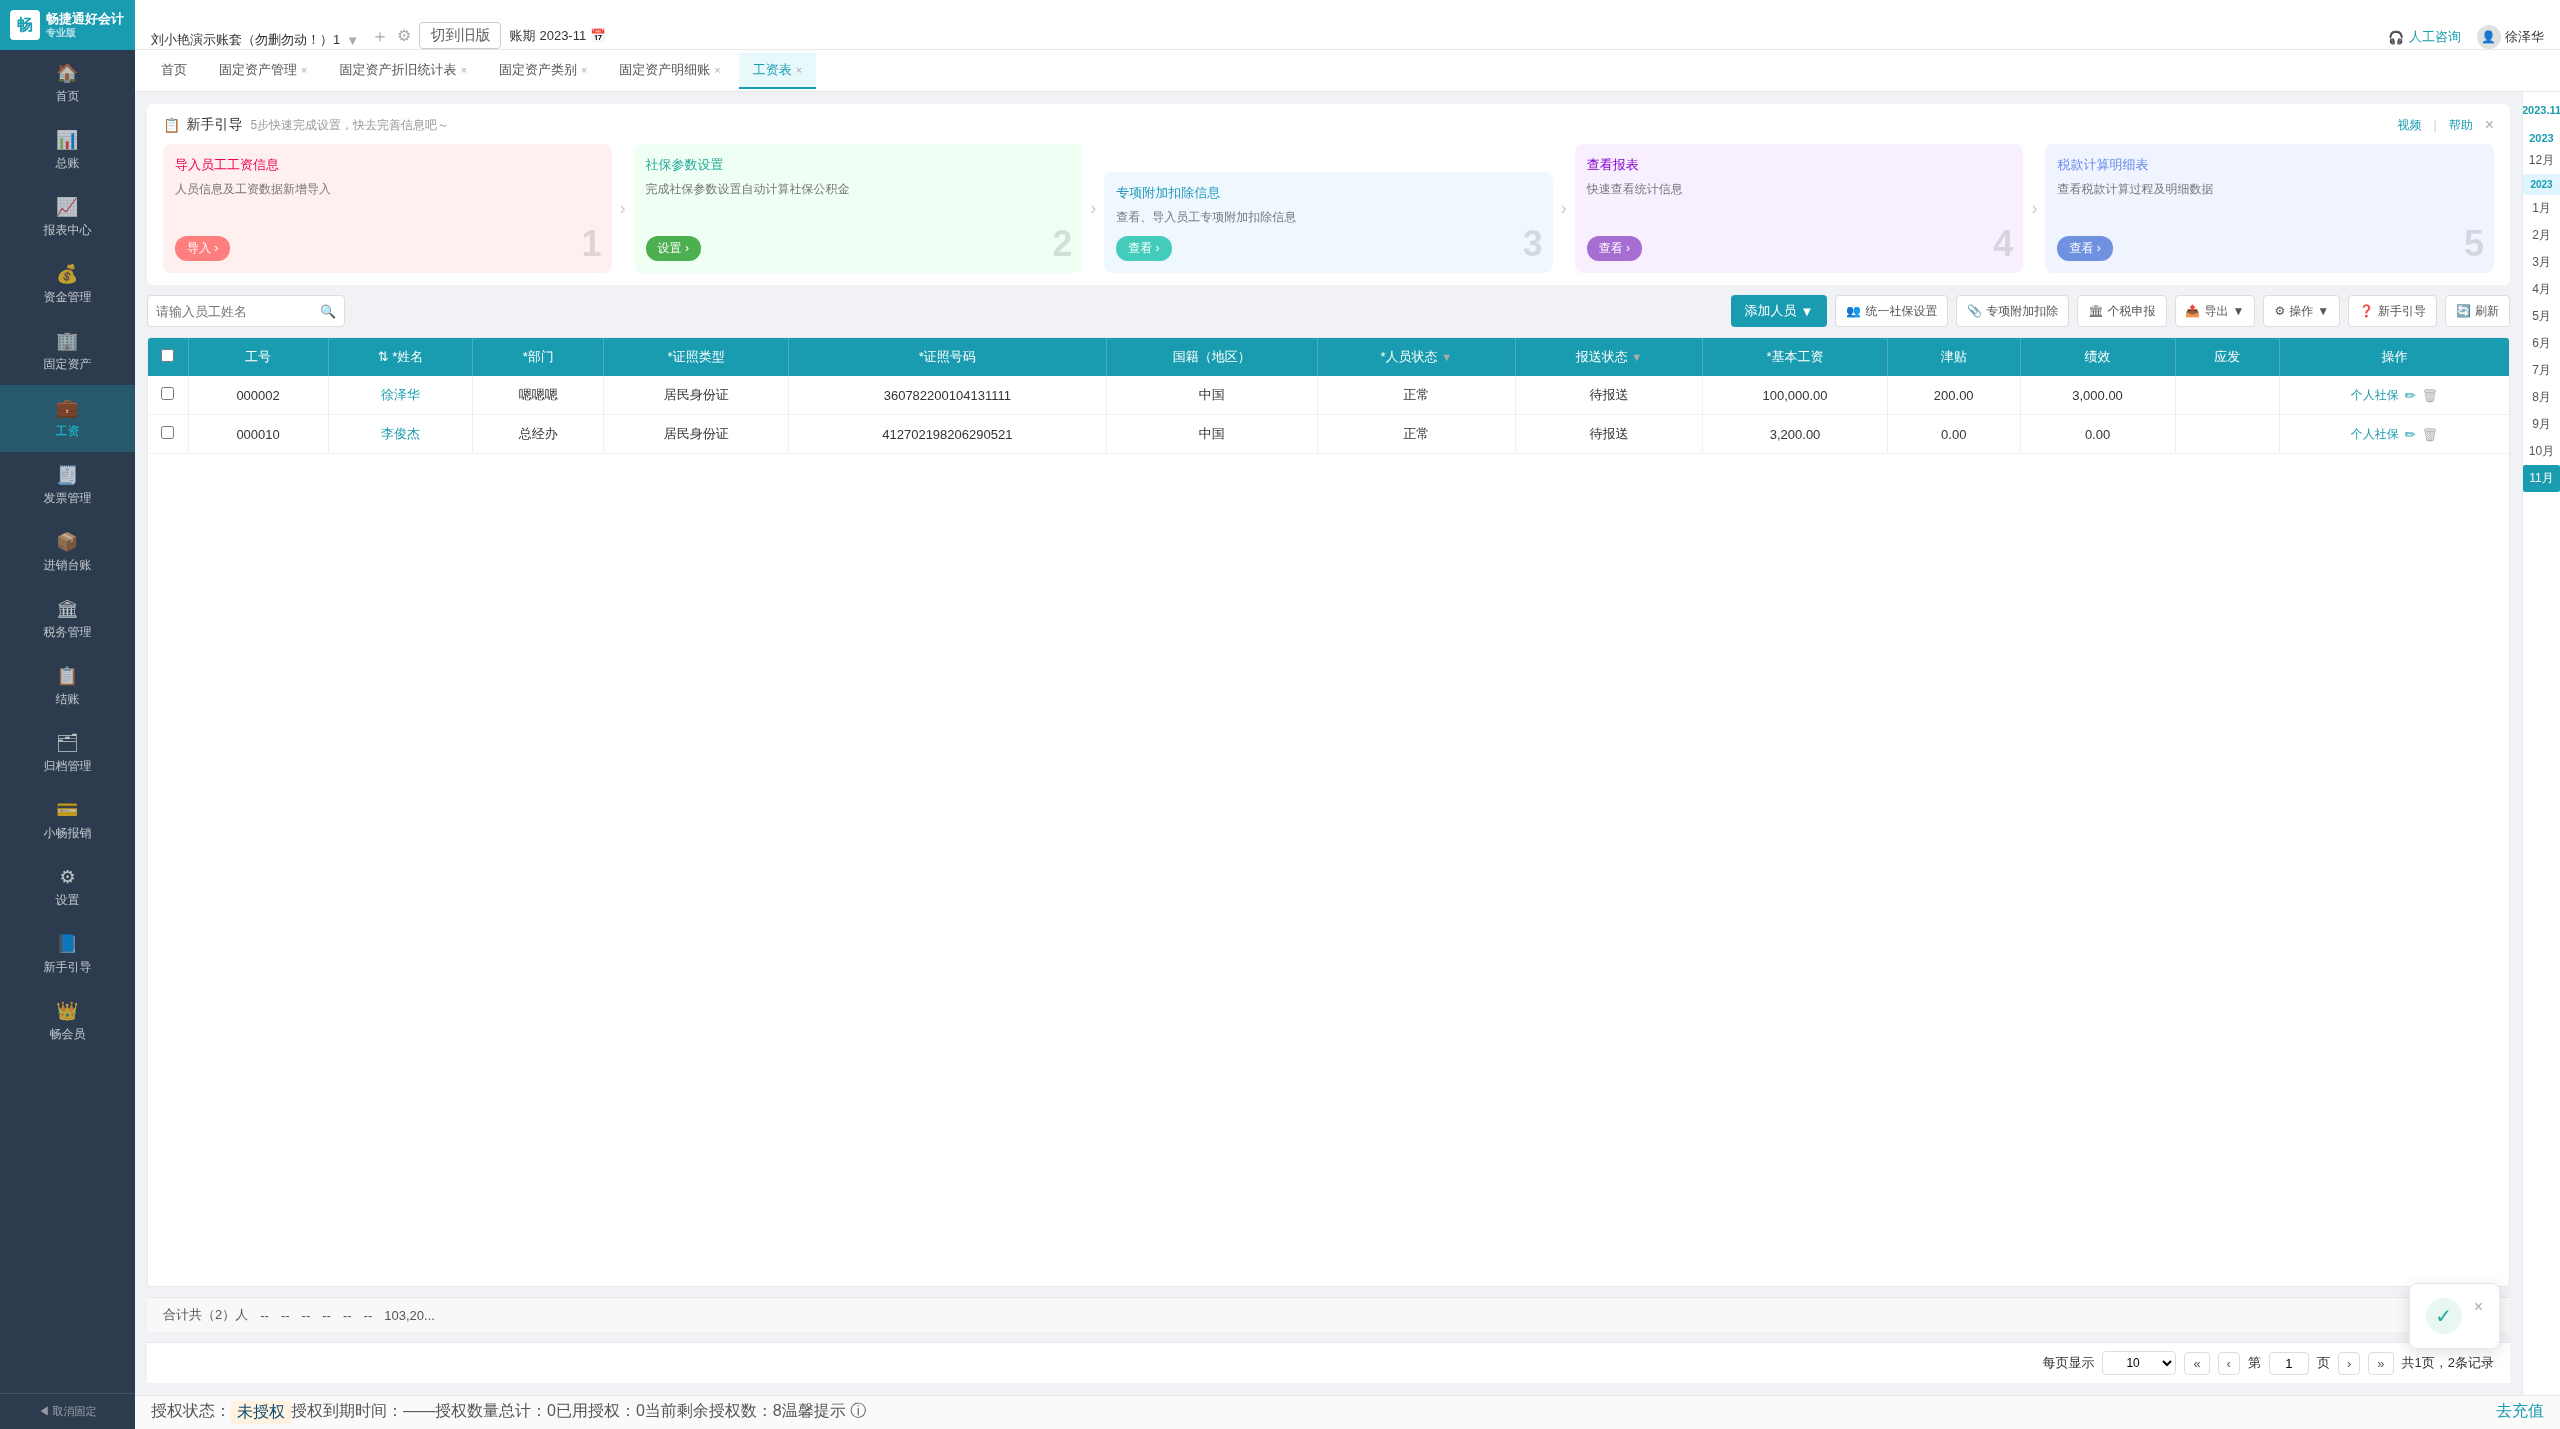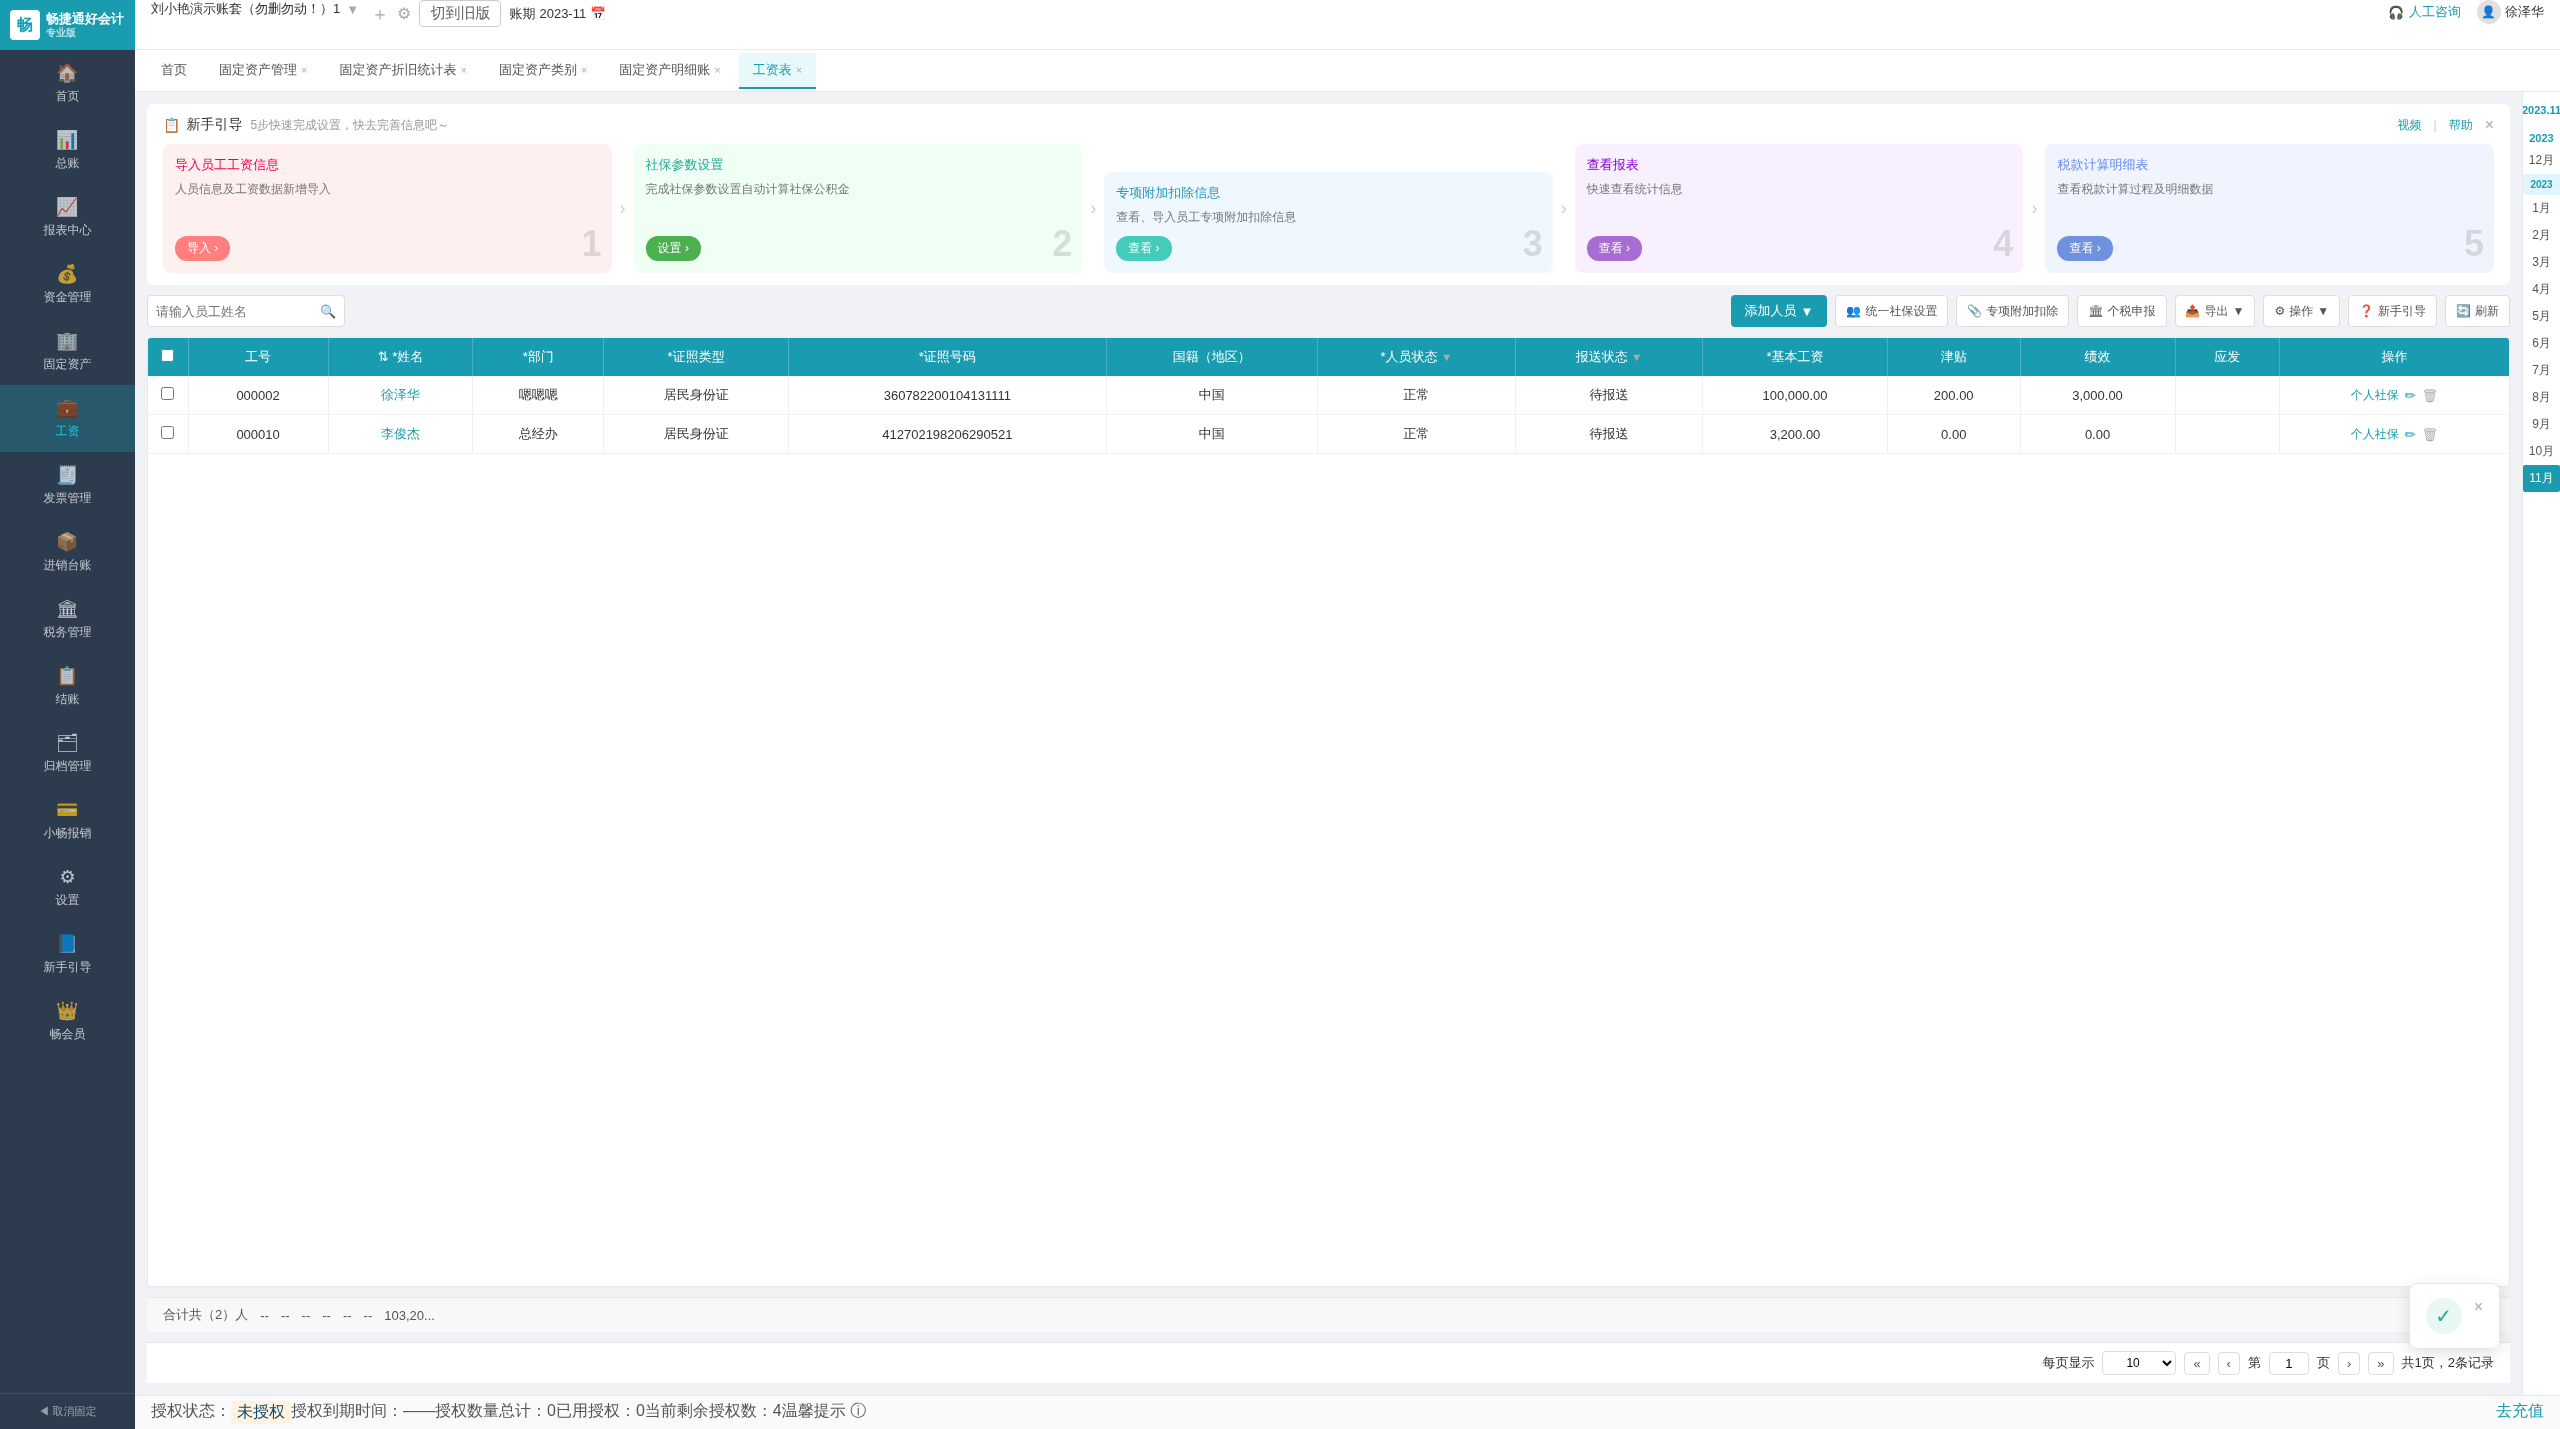--- a/index.html
+++ b/index.html
@@ -61,21 +61,21 @@
       display: flex;
       flex-direction: column;
       overflow: hidden;
     }
 
     
     .top-bar {
       background: white;
       height: 50px;
       display: flex;
-      align-items: flex-start;
+      align-items: flex-end;
       padding: 0 16px;
       border-bottom: 1px solid #e8e8e8;
       gap: 12px;
       flex-shrink: 0;
     }
     .top-bar-title {
       display: flex; align-items: center; gap: 6px;
       font-size: 13px; color: #333;
     }
     .top-bar-actions { display: flex; align-items: center; gap: 8px; }
@@ -699,21 +699,21 @@
       </div>
     </div>
   </div>
 
   <div class="status-bar">
     <span>授权状态：</span>
     <span class="status-unauth">未授权</span>
     <span>授权到期时间：——</span>
     <span>授权数量总计：0</span>
     <span>已用授权：0</span>
-    <span>当前剩余授权数：4</span>
+    <span>当前剩余授权数：8</span>
     <span>温馨提示 ⓘ</span>
     <span class="status-link">去充值</span>
   </div>
 
 </div>
 
 <div class="toast">
   <div class="toast-icon">✓</div>
   <span class="toast-close">×</span>
 </div>

